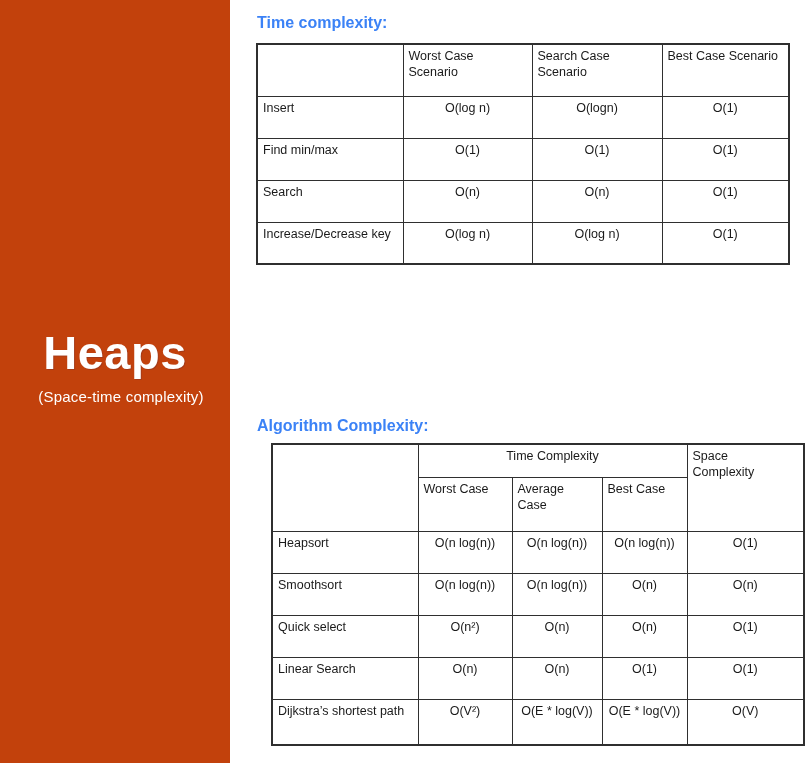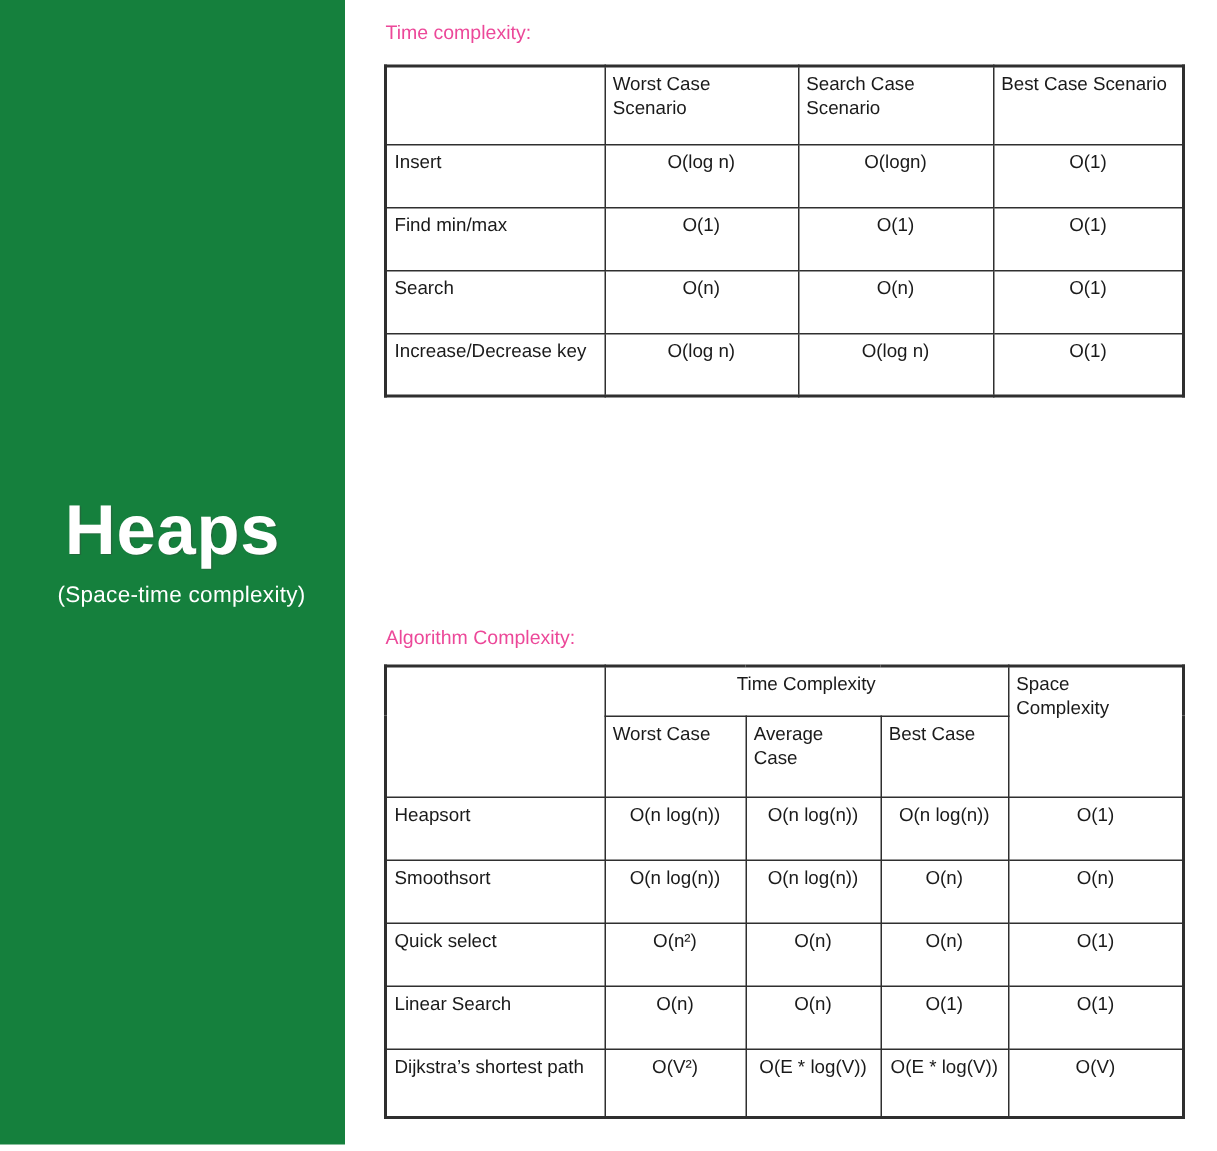--- a/index.html
+++ b/index.html
@@ -15,21 +15,21 @@
     height: 767px;
     background: #ffffff;
     overflow: hidden;
   }
   
   .sidebar {
     position: absolute;
     left: 0; top: 0;
     width: 230px;
     height: 763px;
-    background: #15803d;
+    background: #c2410c;
   }
   .sidebar-text {
     position: absolute;
     top: 328px;
     left: 0;
     width: 100%;
     text-align: center;
     color: #ffffff;
   }
   .sidebar-title {
@@ -42,38 +42,38 @@
   .sidebar-subtitle {
     margin-top: 11px;
     font-size: 15px;
     font-weight: normal;
     letter-spacing: 0.2px;
     padding-left: 12px;
   }
   
   .section-heading {
     position: absolute;
-    font-size: 13px;
-    font-weight: normal;
-    color: #ec4899;
+    font-size: 16px;
+    font-weight: bold;
+    color: #3b82f6;
     white-space: nowrap;
   }
   #heading-time { left: 257px; top: 14px; }
   #heading-algo { left: 257px; top: 417px; }
 
   table.cx {
     position: absolute;
     left: 256px;
     border-collapse: collapse;
     table-layout: fixed;
     width: 532px;
     border: 2px solid #2f2f2f;
   }
   #table-time { top: 43px; }
-  #table-algo { top: 443px; }
+  #table-algo { top: 443px; margin-left: 15px; }
 
   table.cx th, table.cx td {
     border: 1px solid #2f2f2f;
     vertical-align: top;
     text-align: left;
     padding: 3px 5px;
     font-size: 12.5px;
     font-weight: normal;
     line-height: 1.3;
     overflow: hidden;

